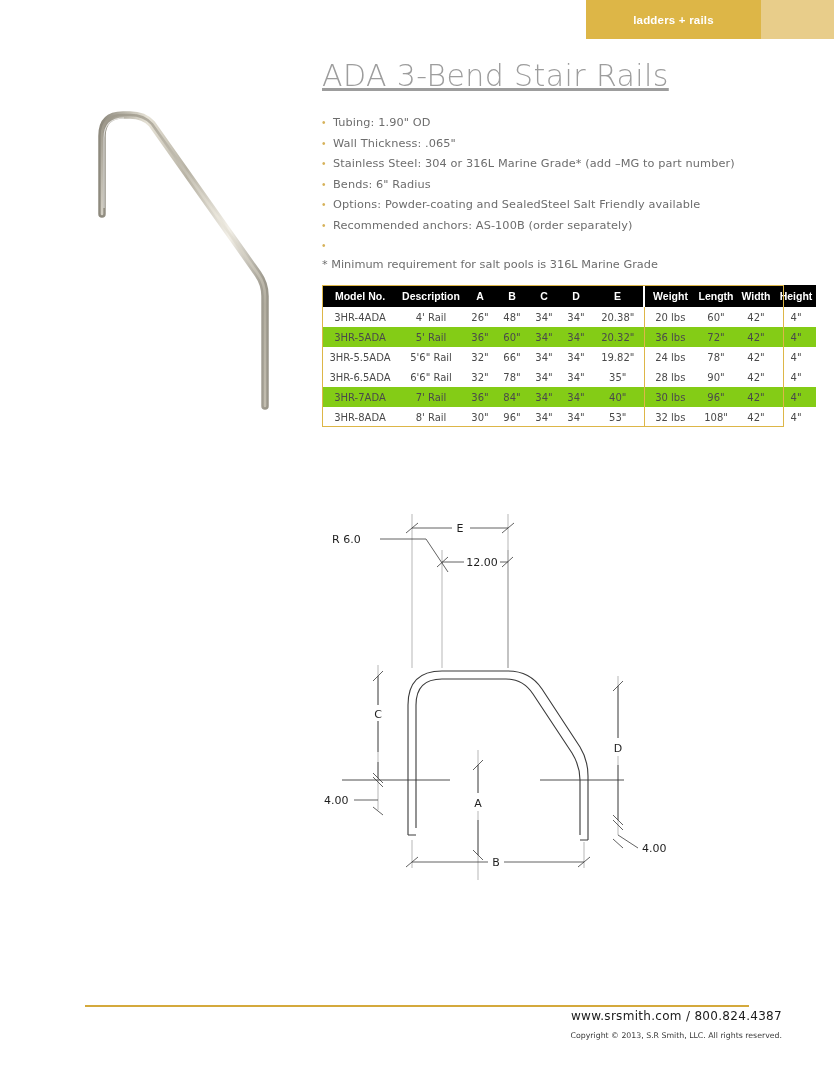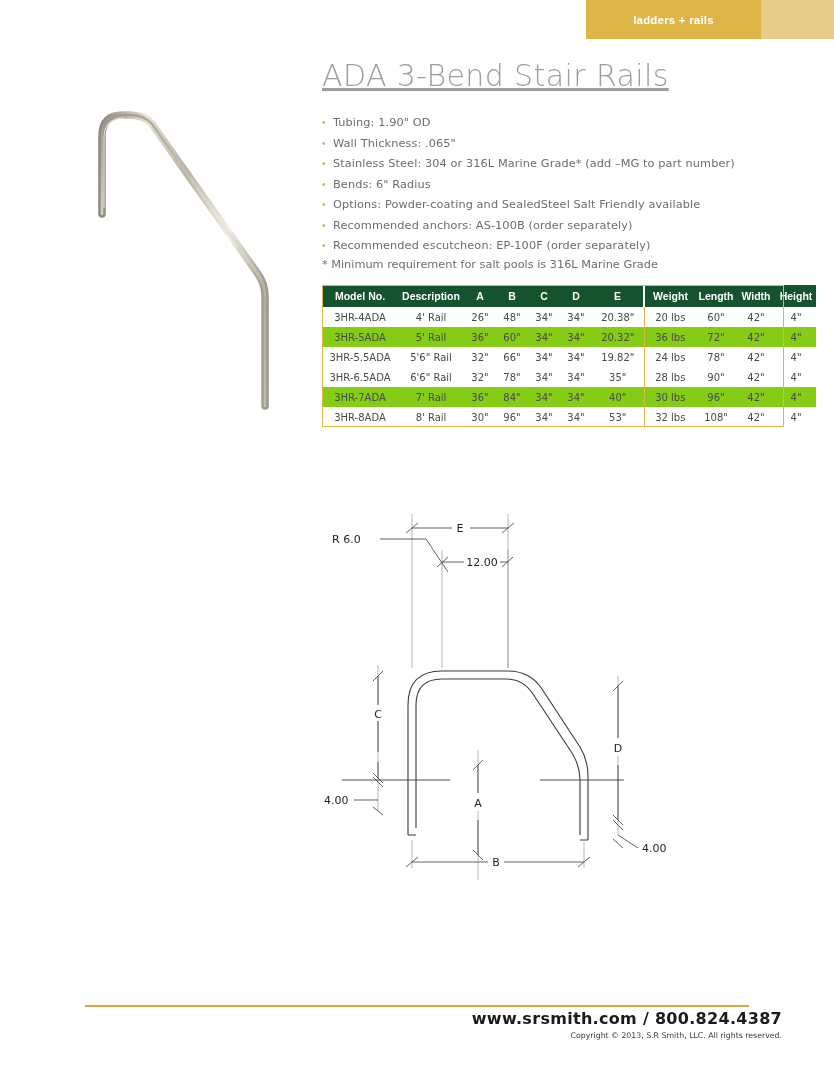--- a/index.html
+++ b/index.html
@@ -51,21 +51,21 @@
   .footnote {
     position:absolute; left:322px; top:258px; width:470px;
     font-size:11.3px; color:#6d6d6d; line-height:14px;
     font-family:"DejaVu Sans", sans-serif;
   }
 
   
   .table { position:absolute; left:322px; top:285px; width:462px; }
   table { border-collapse:collapse; width:462px; table-layout:fixed; }
   thead th {
-    background:#14532d; color:#ffffff;
+    background:#000000; color:#ffffff;
     font-size:10.5px; font-weight:bold;
     padding:5px 2px; text-align:center;
     border:none; white-space:nowrap;
   }
   thead th.sep { border-left:2px solid #ffffff; }
   tbody td {
     font-size:10px; color:#4a4a4a; text-align:center;
     padding:4.5px 2px; white-space:nowrap;
     font-family:"DejaVu Sans", sans-serif;
   }
@@ -86,21 +86,21 @@
   .drawing { position:absolute; left:318px; top:490px; width:380px; height:400px; }
 
   
   .footer-rule {
     position:absolute; left:85px; top:1005px; width:664px; height:1.5px;
     background:#d4a93c;
   }
   .logo { position:absolute; left:86px; top:1074px; width:190px; height:42px; }
   .f-web {
     position:absolute; right:52px; top:1009px;
-    font-size:16px; color:#1b1b1b; font-weight:bold; letter-spacing:.3px;
+    font-size:12px; color:#1b1b1b; font-weight:normal; letter-spacing:.3px;
     font-family:"DejaVu Sans", sans-serif;
   }
   .f-copy {
     position:absolute; right:52px; top:1031px;
     font-size:7.8px; color:#3a3a3a;
     font-family:"DejaVu Sans", sans-serif;
   }
 </style>
 </head>
 <body>
@@ -158,21 +158,20 @@
     <div class="bullet">
       <span class="dot">•</span>
       <span class="btxt">Options: Powder-coating and SealedSteel Salt Friendly available</span>
     </div>
     <div class="bullet">
       <span class="dot">•</span>
       <span class="btxt">Recommended anchors: AS-100B (order separately)</span>
     </div>
     <div class="bullet">
       <span class="dot">•</span>
-      <span class="btxt">Recommended escutcheon: EP-100F (order separately)</span>
     </div>
   </div>
 
   <div class="footnote">* Minimum requirement for salt pools is 316L Marine Grade</div>
 
   <div class="table">
     <table>
       <colgroup>
         <col class="c-model">
           <col class="c-desc">

